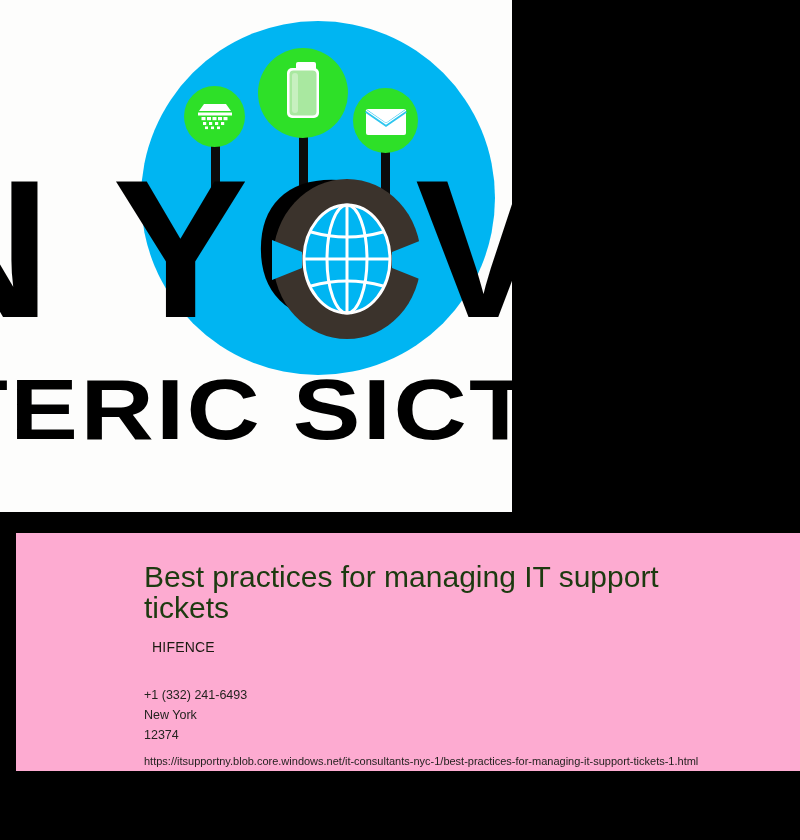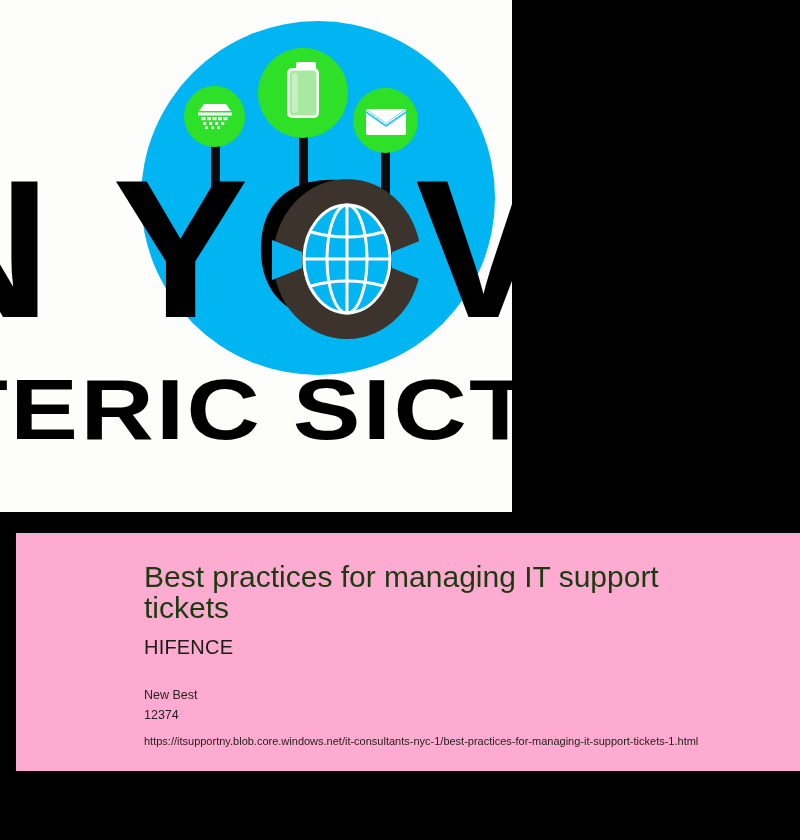--- a/index.html
+++ b/index.html
@@ -128,23 +128,23 @@
     margin: 0;
     font-family: "Liberation Sans", sans-serif;
     font-size: 30px;
     line-height: 31px;
     font-weight: normal;
     color: #1c3a10;
     max-width: 575px;
   }
 
   .brand {
-    margin: 14px 0 0 0;
-    font-family: "Liberation Sans", sans-serif;
-    font-size: 20px;
+    margin: 14px 0 0 8px;
+    font-family: "Liberation Sans", sans-serif;
+    font-size: 14px;
     line-height: 20px;
     font-weight: normal;
     color: #1b1b12;
     letter-spacing: 0.2px;
   }
 
   .contact-list {
     margin: 28px 0 0 0;
     padding: 0;
     list-style: none;
@@ -243,21 +243,22 @@
   </div>
 
   <div class="info-panel">
     <div class="info-inner">
 
       <h1 class="page-title">Best practices for managing IT support tickets</h1>
 
       <h2 class="brand">HIFENCE</h2>
 
       <ul class="contact-list">
-        <li>New Best</li>
+        <li>+1 (332) 241-6493</li>
+        <li>New York</li>
         <li>12374</li>
       </ul>
 
       <div class="source-url">https://itsupportny.blob.core.windows.net/it-consultants-nyc-1/best-practices-for-managing-it-support-tickets-1.html</div>
     </div>
   </div>
 
 </div>
 
 </body></html>

